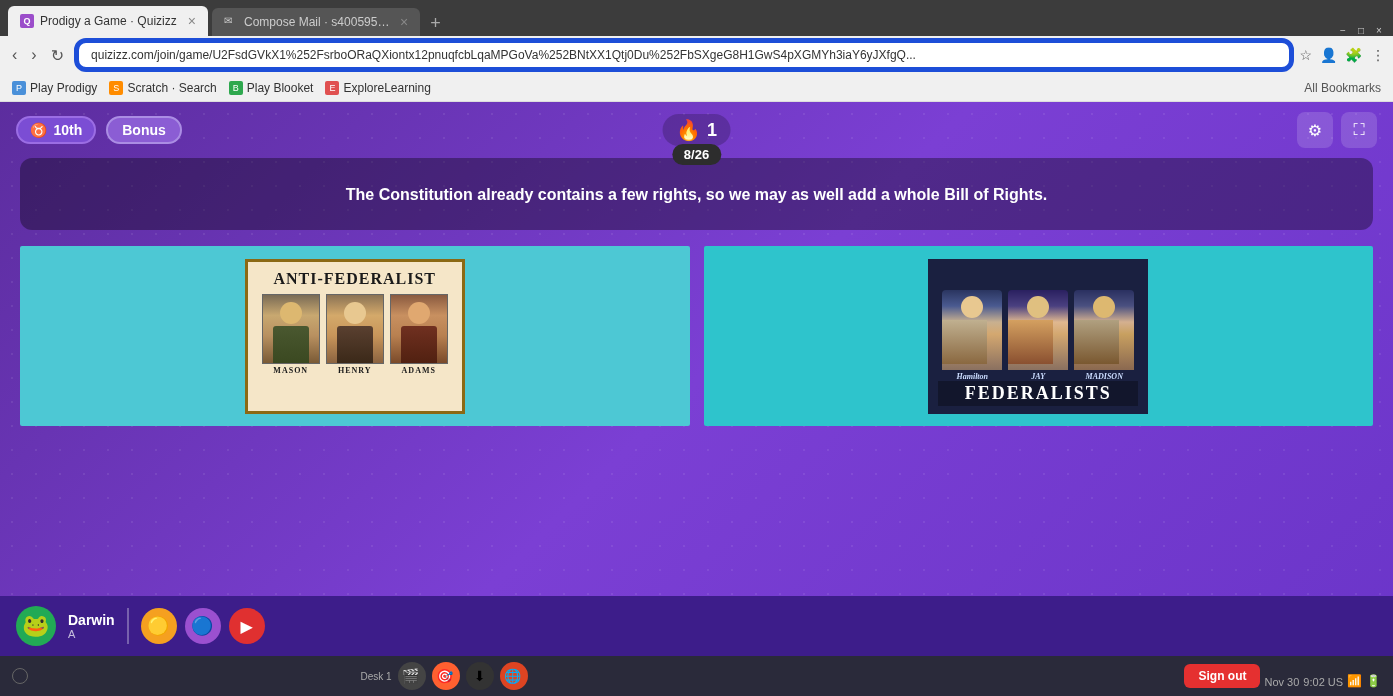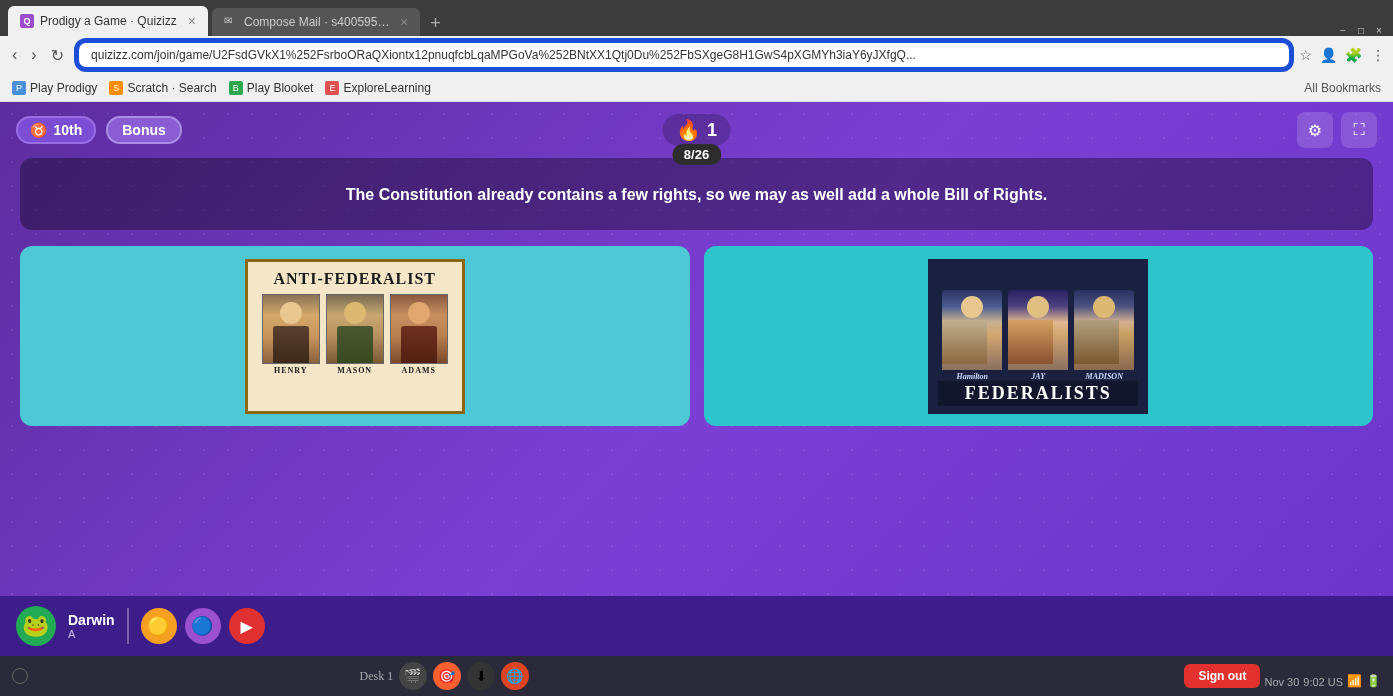--- a/index.html
+++ b/index.html
@@ -293,21 +293,21 @@
     .answers-grid {
       display: grid;
       grid-template-columns: 1fr 1fr;
       gap: 14px;
       margin: 0 20px;
       position: relative;
       z-index: 2;
     }
 
     .answer-card {
-      border-radius: 12px;
+      border-radius: 2px;
       min-height: 180px;
       display: flex;
       align-items: center;
       justify-content: center;
       cursor: pointer;
       overflow: hidden;
       position: relative;
     }
 
     .answer-card-left {
@@ -564,22 +564,21 @@
       height: 28px;
       border-radius: 50%;
       display: flex;
       align-items: center;
       justify-content: center;
       font-size: 14px;
     }
 
     .taskbar-desk-label {
       color: #aaa;
-      font-size: 12px;
-      font-family: Liberation Serif, serif;
+      font-size: 10px;
     }
 
     .taskbar-right {
       margin-left: auto;
       display: flex;
       align-items: flex-end;
       gap: 4px;
     }
 
     .sign-out-btn {
@@ -705,36 +704,36 @@
     </div>
 
     <div class="answers-grid">
 
       <div class="answer-card answer-card-left">
         <div class="answer-image-container">
           <div class="anti-fed-image">
             <div class="anti-fed-title">ANTI-FEDERALIST</div>
             <div class="anti-fed-portraits">
               <div class="portrait-box">
+                <div class="portrait-img portrait-mason">
+                  <div style="display:flex;flex-direction:column;align-items:center;padding-top:4px;">
+                    <div class="portrait-head mason-head"></div>
+                    <div style="width:36px;height:38px;background:linear-gradient(180deg,#4a5830 0%,#3a4820 100%);border-radius:3px 3px 0 0;"></div>
+                  </div>
+                </div>
+                <div class="portrait-label">MASON</div>
+              </div>
+              <div class="portrait-box">
                 <div class="portrait-img portrait-henry">
                   <div style="display:flex;flex-direction:column;align-items:center;padding-top:4px;">
                     <div class="portrait-head henry-head"></div>
                     <div style="width:36px;height:38px;background:linear-gradient(180deg,#5a4030 0%,#3a2818 100%);border-radius:3px 3px 0 0;"></div>
                   </div>
                 </div>
                 <div class="portrait-label">HENRY</div>
-              </div>
-              <div class="portrait-box">
-                <div class="portrait-img portrait-mason">
-                  <div style="display:flex;flex-direction:column;align-items:center;padding-top:4px;">
-                    <div class="portrait-head mason-head"></div>
-                    <div style="width:36px;height:38px;background:linear-gradient(180deg,#4a5830 0%,#3a4820 100%);border-radius:3px 3px 0 0;"></div>
-                  </div>
-                </div>
-                <div class="portrait-label">MASON</div>
               </div>
               <div class="portrait-box">
                 <div class="portrait-img portrait-adams">
                   <div style="display:flex;flex-direction:column;align-items:center;padding-top:4px;">
                     <div class="portrait-head adams-head"></div>
                     <div style="width:36px;height:38px;background:linear-gradient(180deg,#703020 0%,#502010 100%);border-radius:3px 3px 0 0;"></div>
                   </div>
                 </div>
                 <div class="portrait-label">ADAMS</div>
               </div>

